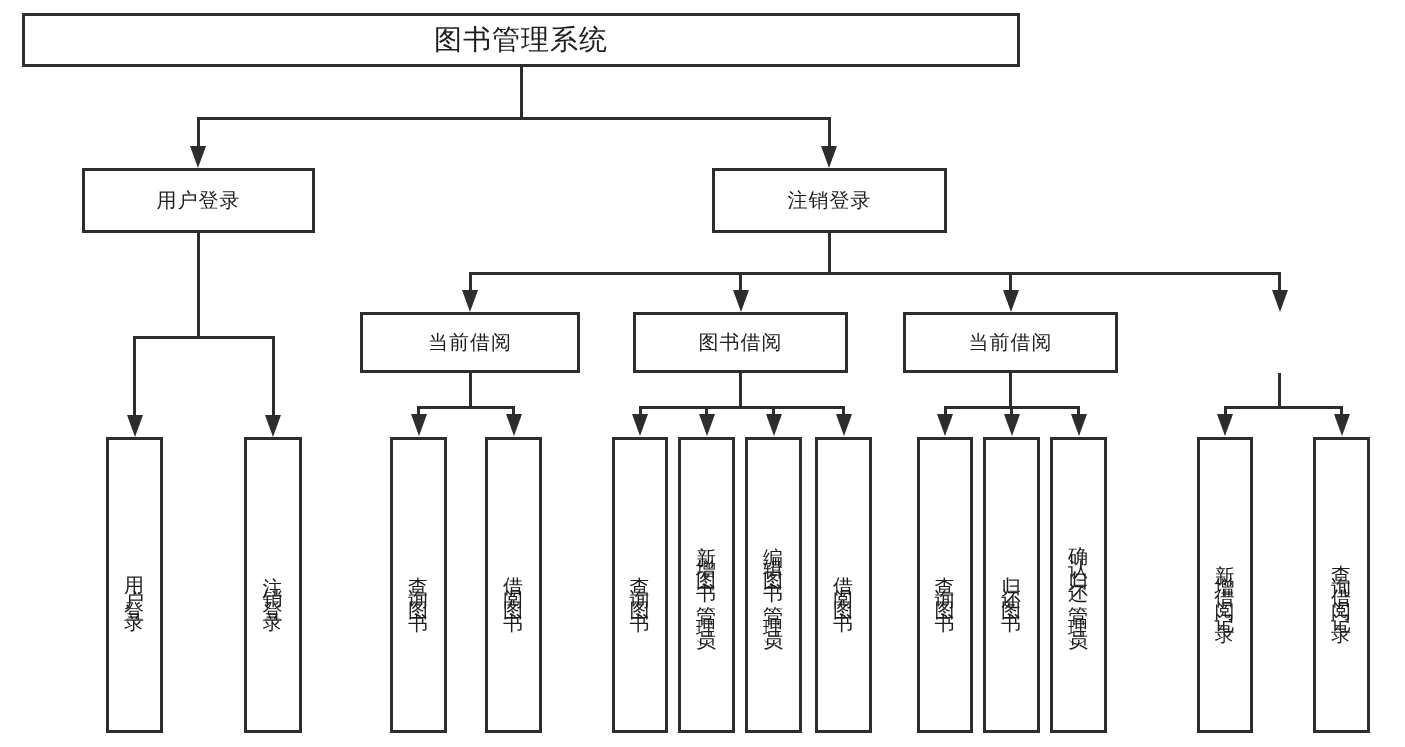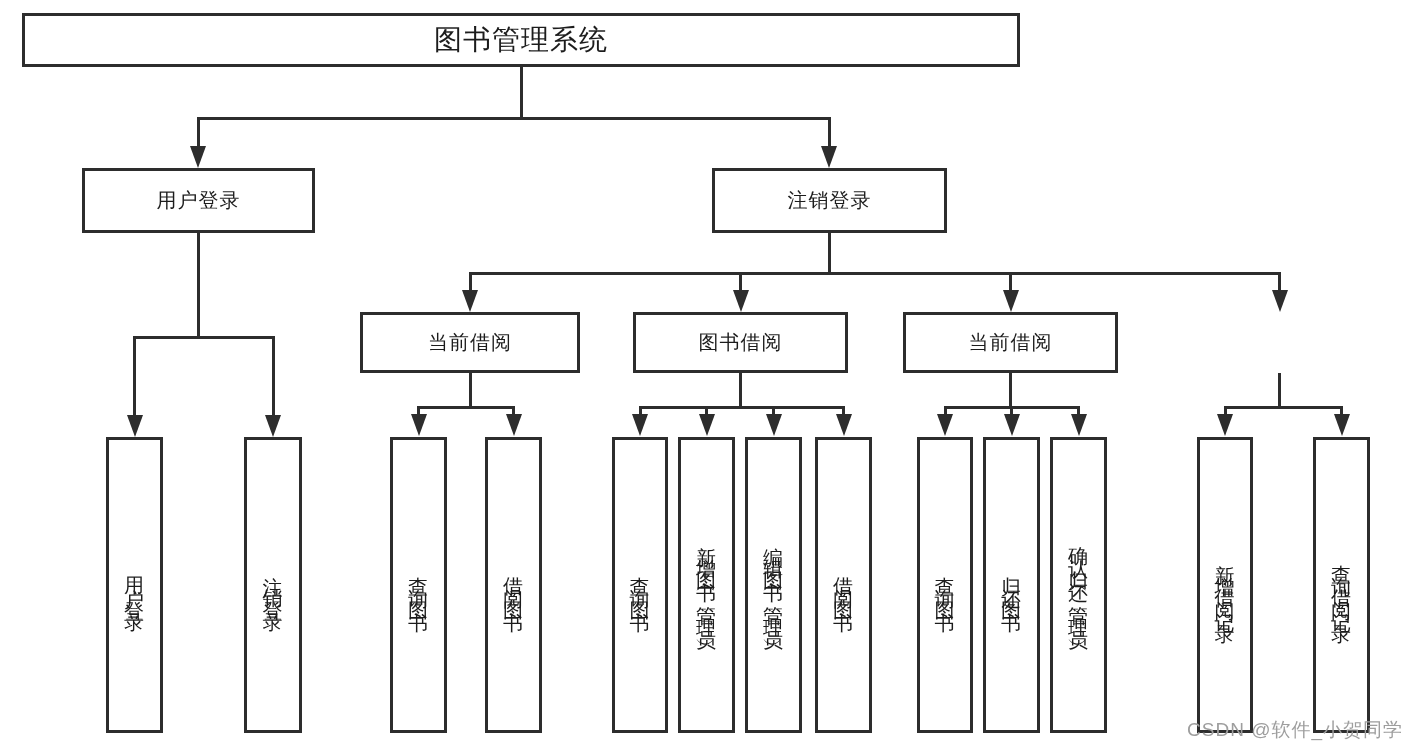--- a/index.html
+++ b/index.html
@@ -140,15 +140,14 @@
   <div class="arrow" style="left:1003.5px;top:414px;"></div>
   <div class="arrow" style="left:1070.5px;top:414px;"></div>
 
   <div class="vline" style="left:1278px;top:373px;height:36px;"></div>
   <div class="hline" style="left:1223.5px;top:406px;width:119.5px;"></div>
   <div class="vline" style="left:1223.5px;top:406px;height:10px;"></div>
   <div class="vline" style="left:1340px;top:406px;height:10px;"></div>
   <div class="arrow" style="left:1217px;top:414px;"></div>
   <div class="arrow" style="left:1333.5px;top:414px;"></div>
 
-  <div class="watermark">CSDN @软件_小贺同学</div>
 
 </div>
 
 </body></html>

